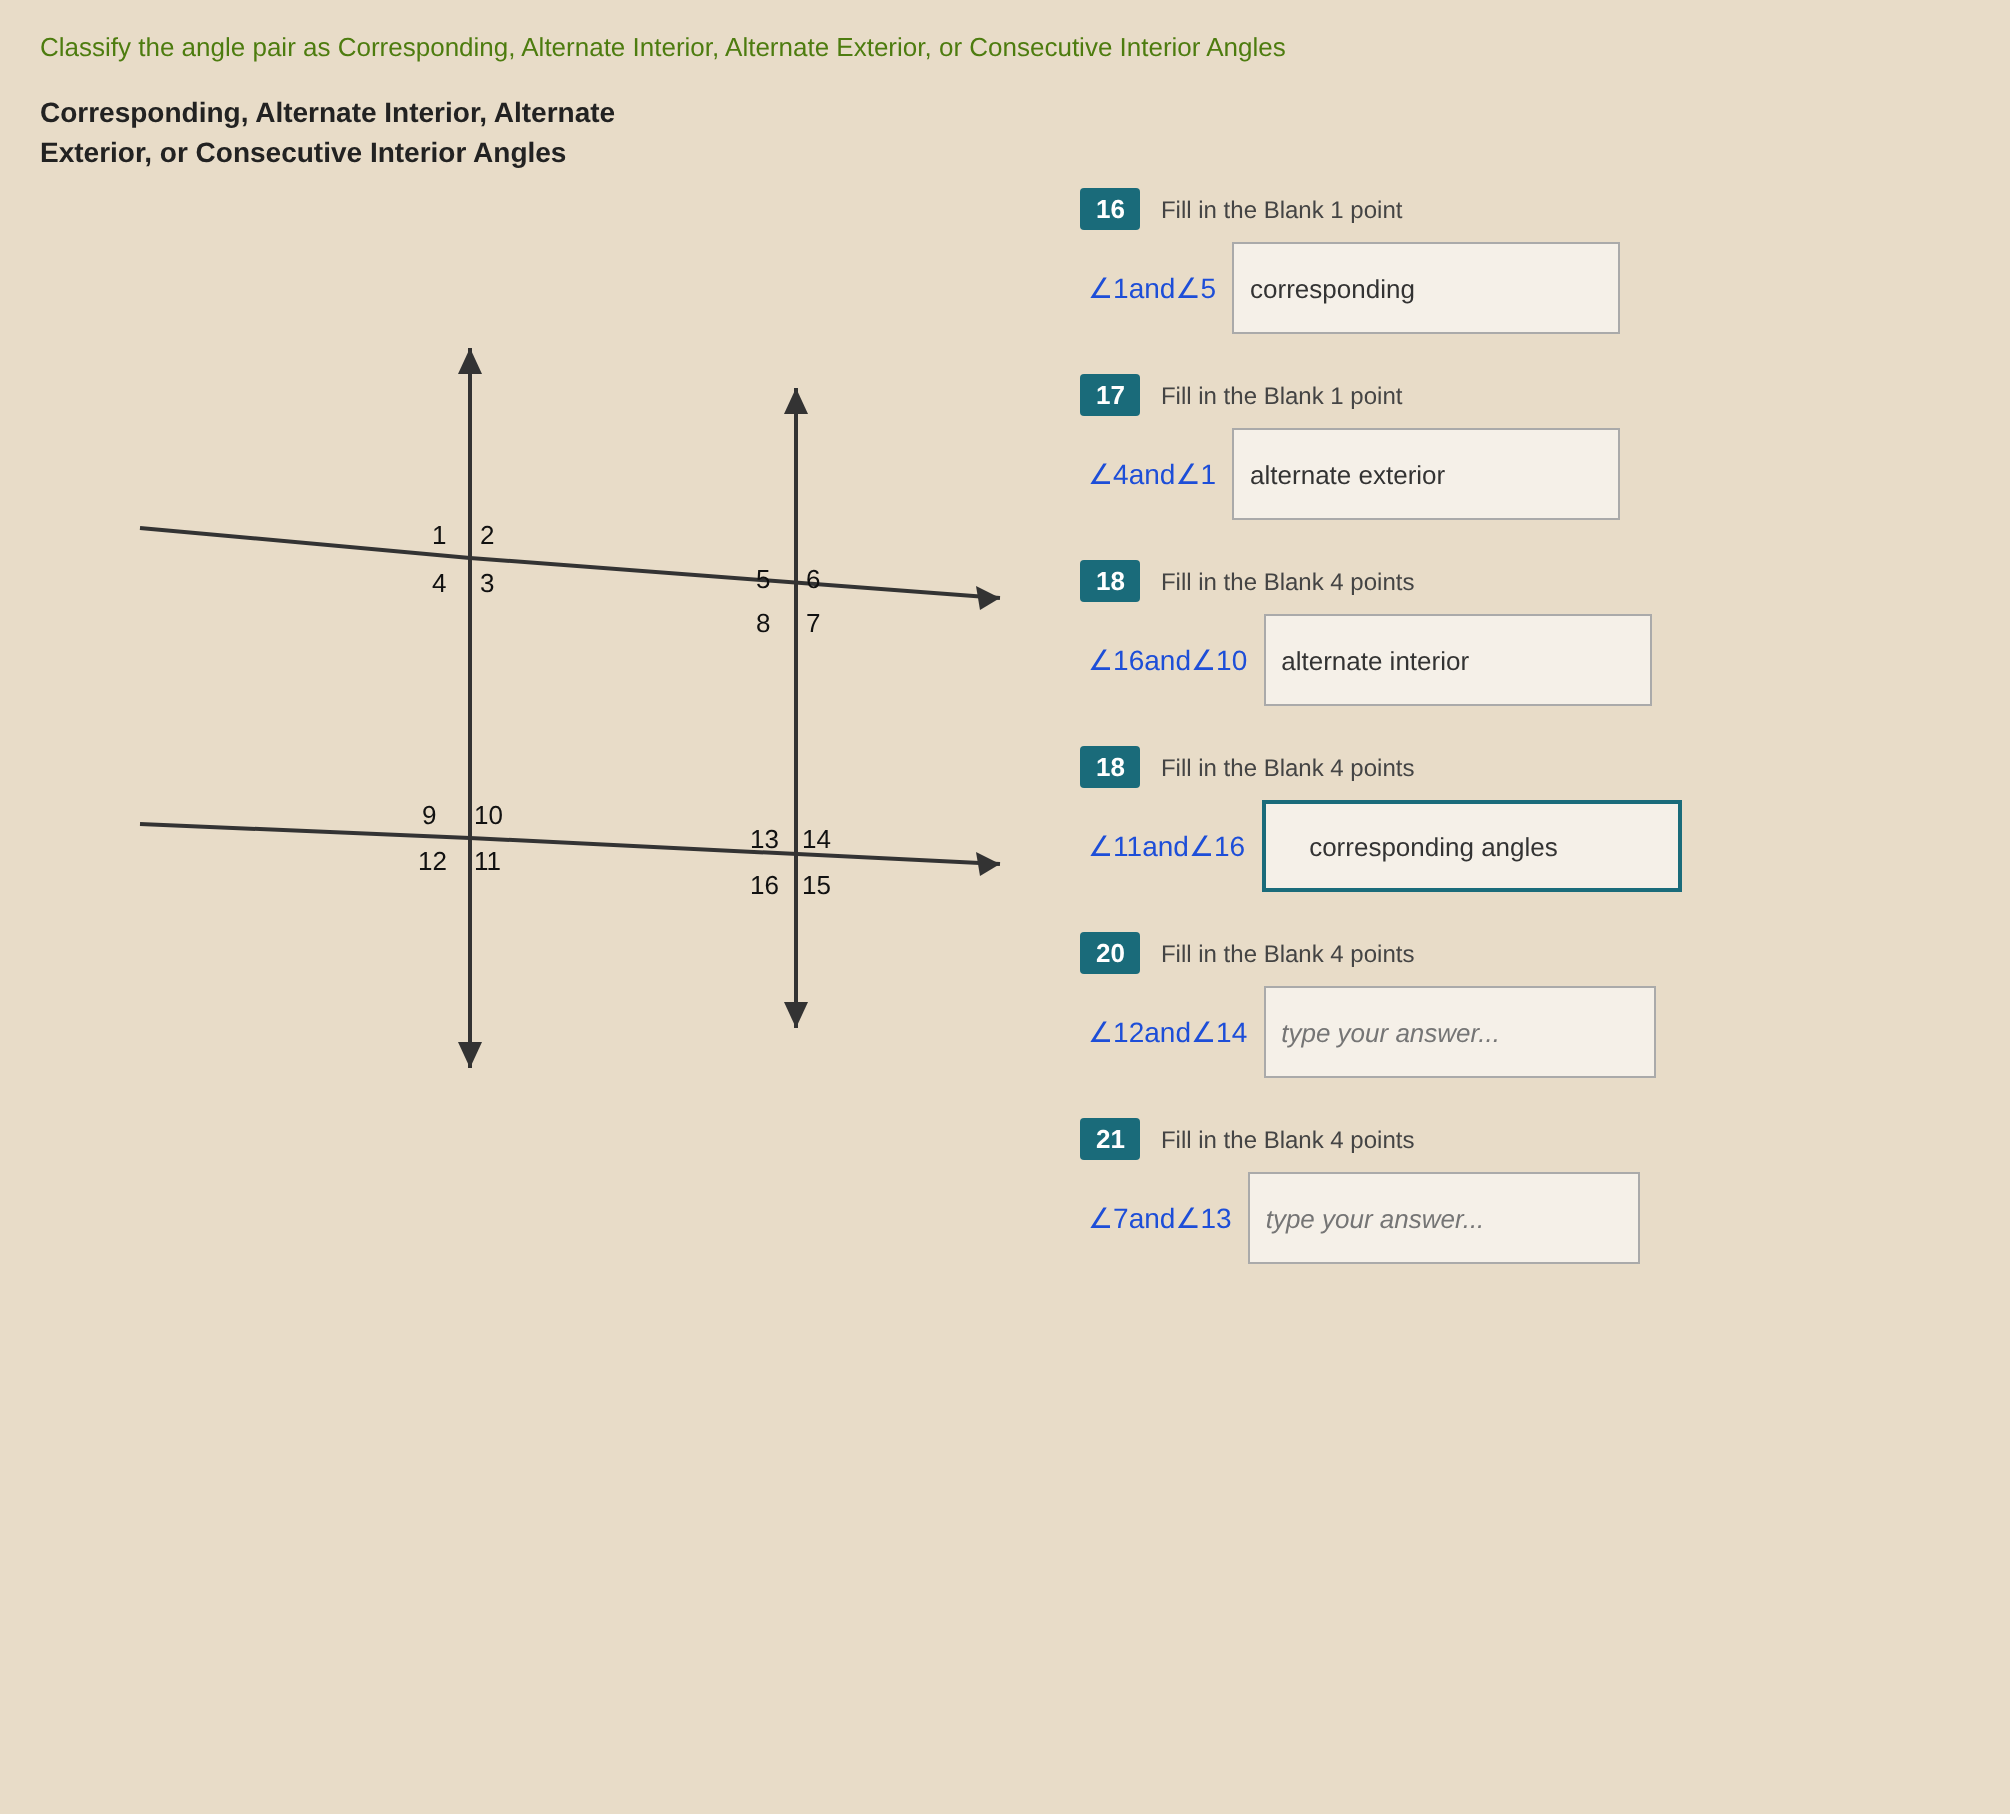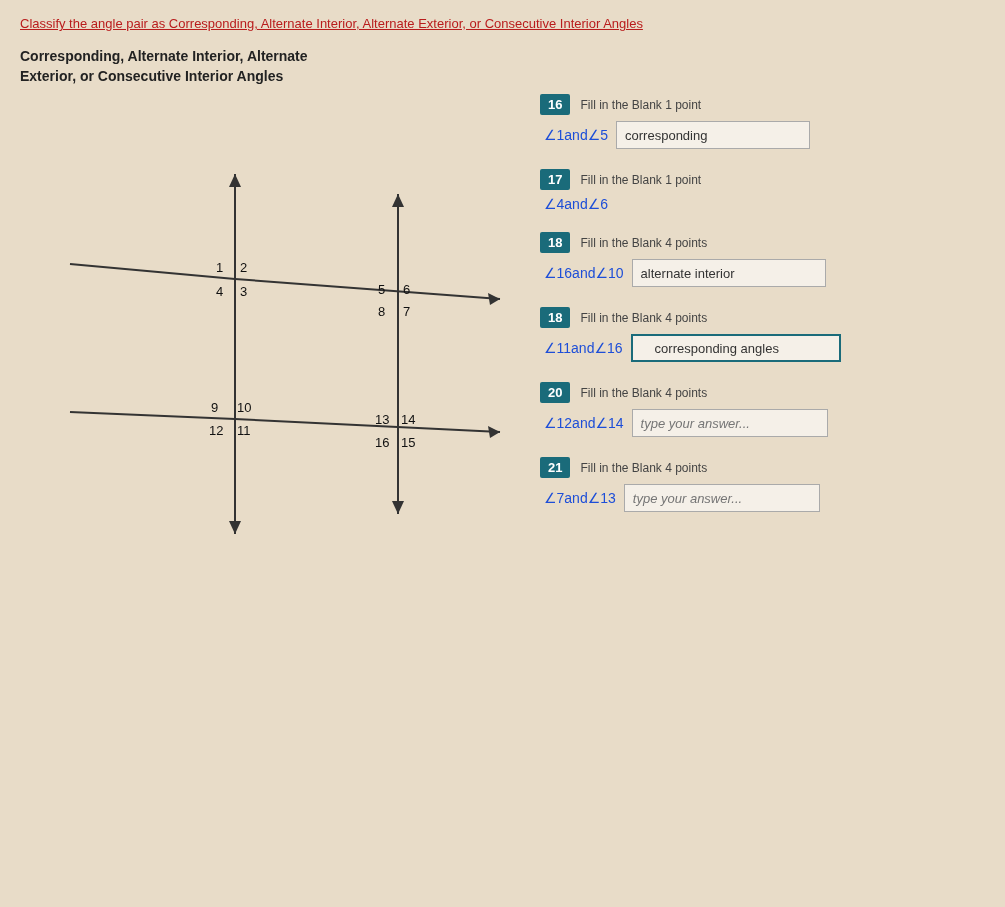--- a/index.html
+++ b/index.html
@@ -15,24 +15,23 @@
     }
     .page-container {
       width: 1005px;
       min-height: 907px;
       background-color: #e8dcc8;
       padding: 12px 20px 20px 20px;
       position: relative;
     }
     .top-instruction {
       font-size: 13px;
-      color: #b91c1c;
+      color: #4d7c0f;
       margin-bottom: 16px;
       padding-top: 4px;
-      text-decoration: underline;
     }
     .section-title {
       font-size: 14px;
       font-weight: bold;
       color: #222;
       max-width: 320px;
       line-height: 1.4;
       margin-bottom: 8px;
     }
     .main-content {
@@ -96,21 +95,21 @@
       color: #1d4ed8;
       white-space: nowrap;
     }
     .answer-input {
       border: 1px solid #aaa;
       background: #f5f0e8;
       padding: 4px 8px;
       font-size: 13px;
       color: #333;
       min-width: 180px;
-      height: 28px;
+      height: 46px;
       outline: none;
     }
     .answer-input.highlighted {
       border: 2px solid #1a6b7a;
       padding-left: 22px;
     }
     .answer-input.placeholder-style {
       color: #1d4ed8;
       font-style: italic;
     }
@@ -183,21 +182,22 @@
             <span class="angle-label">∠1and∠5</span>
             <input type="text" class="answer-input" value="corresponding" style="">
           </div>
         </div>
         <div class="question-block">
           <div class="question-header">
             <span class="question-number">17</span>
             <span class="fill-blank-label">Fill in the Blank   1 point</span>
           </div>
           <div class="question-row">
-            <span class="angle-label">∠4and∠6</span>
+            <span class="angle-label">∠4and∠1</span>
+            <input type="text" class="answer-input" value="alternate exterior" style="">
           </div>
         </div>
         <div class="question-block">
           <div class="question-header">
             <span class="question-number">18</span>
             <span class="fill-blank-label">Fill in the Blank   4 points</span>
           </div>
           <div class="question-row">
             <span class="angle-label">∠16and∠10</span>
             <input type="text" class="answer-input" value="alternate interior" style="">

